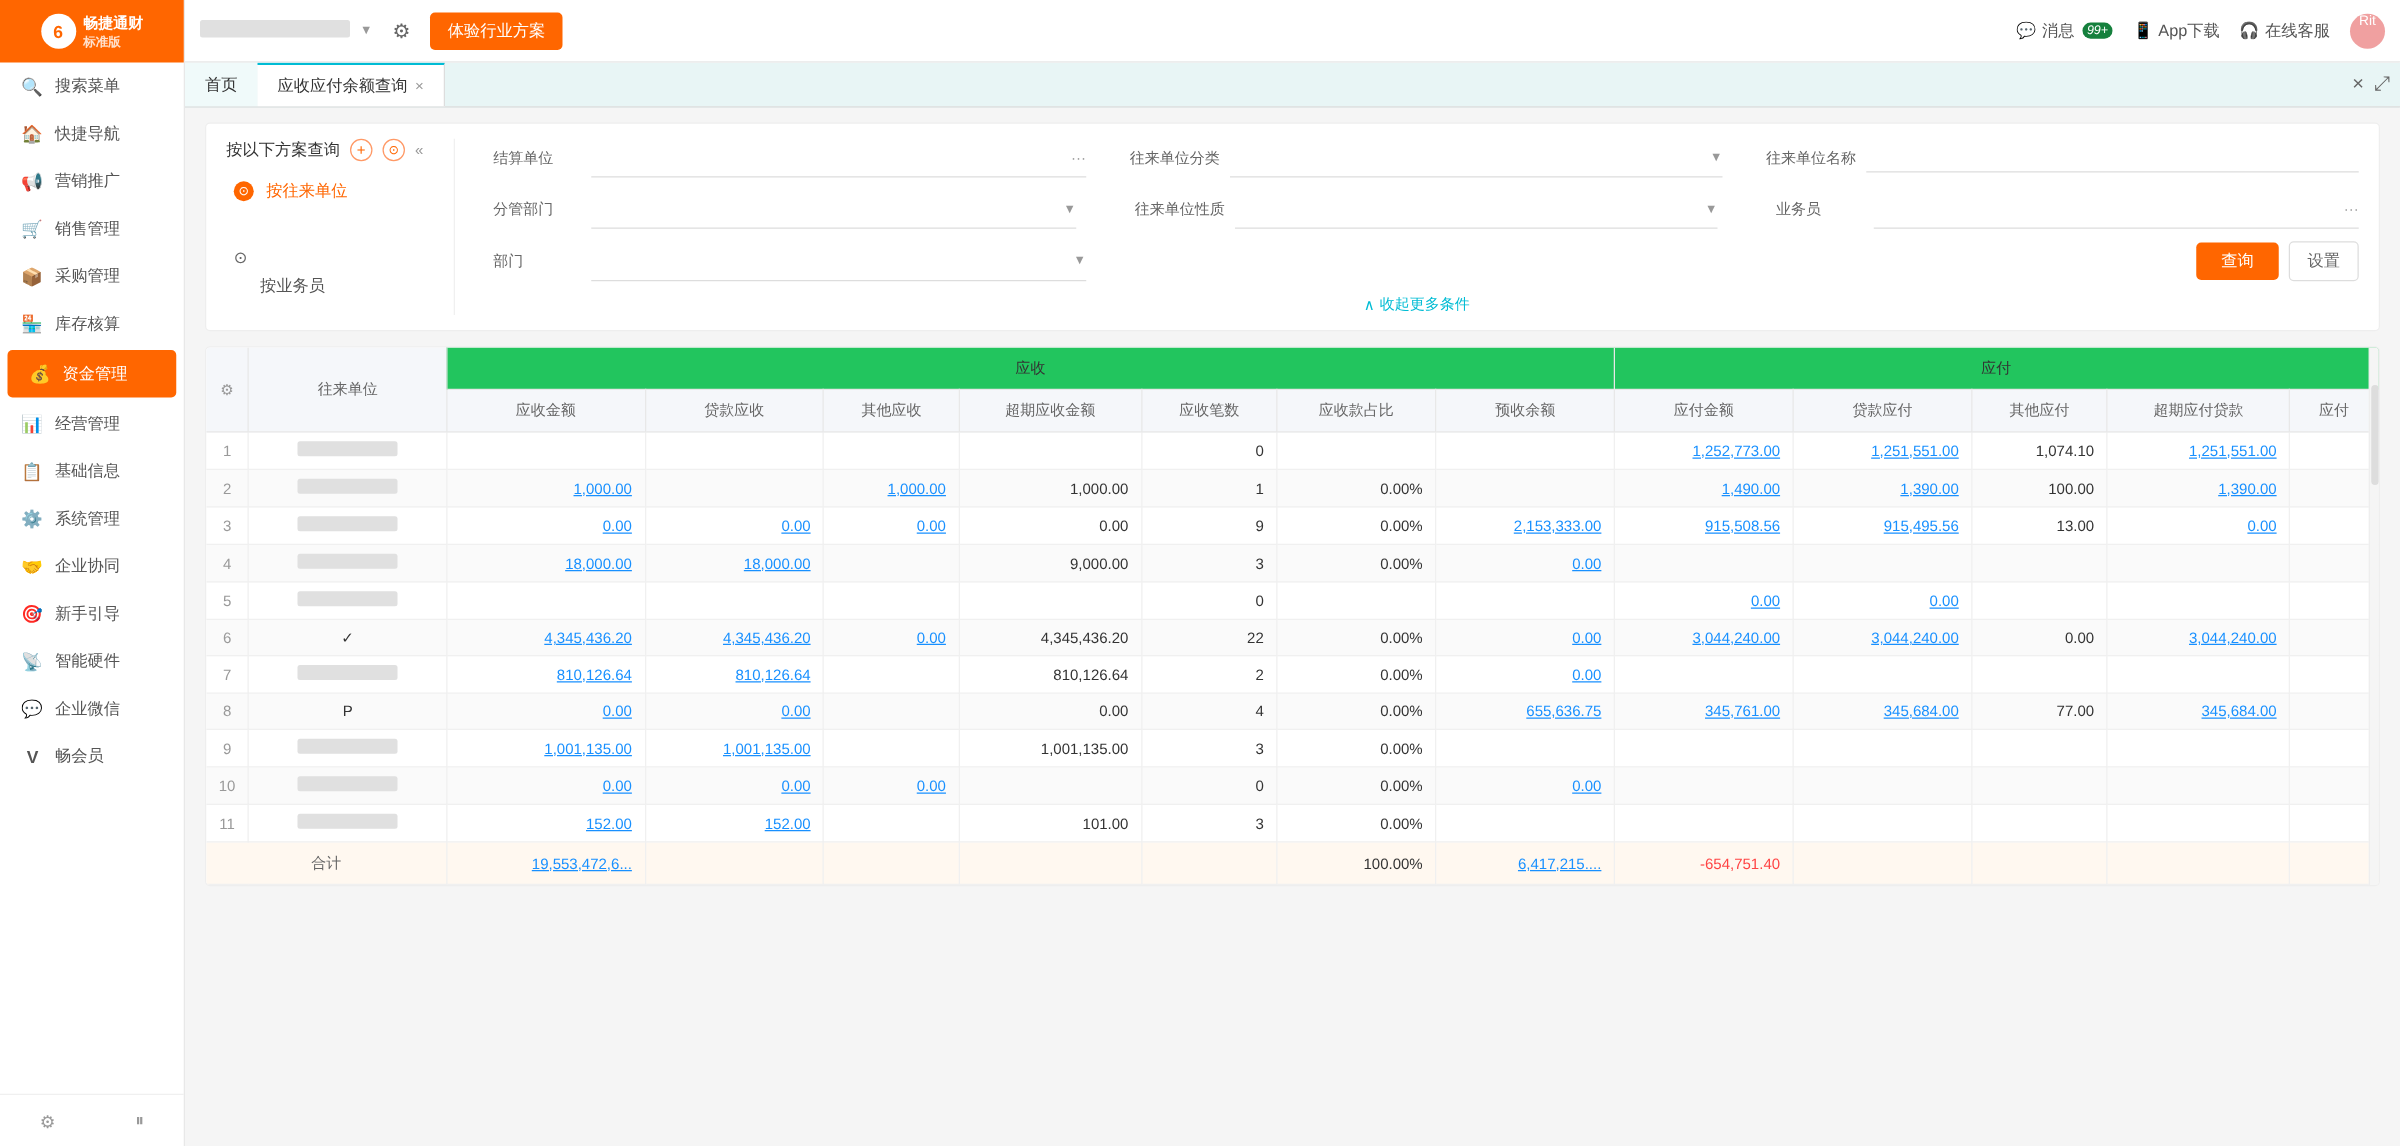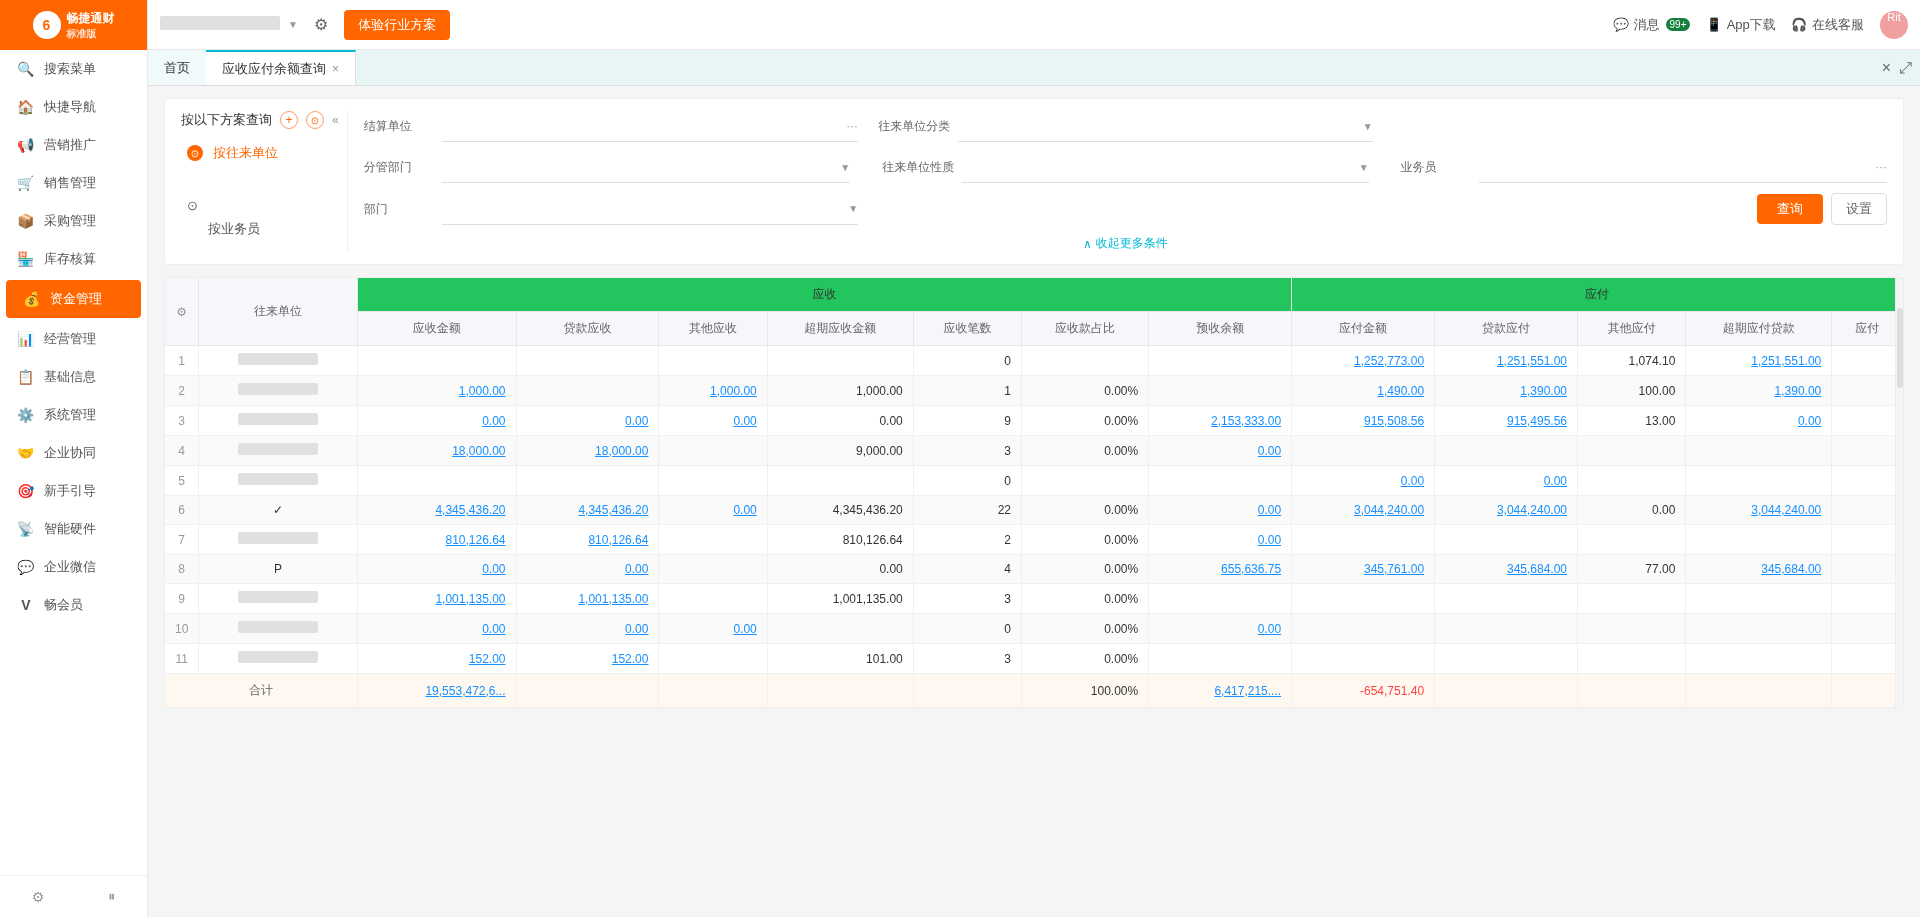--- a/index.html
+++ b/index.html
@@ -34,21 +34,21 @@
     .header-breadcrumb { display: flex; align-items: center; gap: 8px; color: #999; font-size: 12px; flex: 1; }
     .header-breadcrumb .company-name { color: #333; font-size: 13px; font-weight: 500; }
     .header-dropdown { color: #999; cursor: pointer; font-size: 10px; }
     .header-gear { color: #666; cursor: pointer; font-size: 16px; margin: 0 8px; }
     .header-btn-trial {
       background: #ff6600; color: #fff; border: none; border-radius: 4px; padding: 6px 14px; font-size: 13px; cursor: pointer; margin-right: auto;
     }
     .header-right { display: flex; align-items: center; gap: 16px; }
     .header-right-item { display: flex; align-items: center; gap: 4px; color: #555; cursor: pointer; font-size: 13px; }
     .notification-badge {
-      background: #15803d; color: #fff; border-radius: 10px; font-size: 10px; padding: 1px 4px; margin-left: 2px;
+      background: #15803d; color: #fff; border-radius: 10px; font-size: 10px; padding: 1px 4px; margin-left: 2px; font-style: italic;
     }
     .header-avatar { width: 28px; height: 28px; background: #ddd; border-radius: 50%; overflow: hidden; }
 
     
     .tab-bar {
       position: fixed; left: 148px; top: 50px; right: 0; height: 36px;
       background: #e8f5f5; display: flex; align-items: stretch; z-index: 99; border-bottom: 1px solid #ddd;
     }
     .tab-home {
       padding: 0 16px; display: flex; align-items: center; color: #333; font-size: 13px; cursor: pointer; background: #f0fafa;
@@ -83,21 +83,21 @@
     .filter-header { display: flex; align-items: center; gap: 8px; margin-bottom: 12px; }
     .filter-label { color: #333; font-size: 13px; }
     .filter-add-btn { color: #ff6600; cursor: pointer; font-size: 16px; border: 1px solid #ff9966; border-radius: 50%; width: 18px; height: 18px; display: flex; align-items: center; justify-content: center; font-size: 12px; }
     .filter-settings-btn { color: #ff6600; cursor: pointer; font-size: 14px; border: 1px solid #ff9966; border-radius: 50%; width: 18px; height: 18px; display: flex; align-items: center; justify-content: center; font-size: 10px; }
     .filter-collapse-btn { color: #999; cursor: pointer; }
 
     .filter-schemes { display: flex; flex-direction: column; gap: 4px; margin-bottom: 8px; }
     .scheme-item { display: flex; align-items: center; gap: 6px; padding: 3px 6px; cursor: pointer; }
     .scheme-item .scheme-label { font-size: 13px; color: #ff6600; }
     .filter-row { display: flex; align-items: center; gap: 8px; }
-    .filter-field-label { color: #666; font-size: 12px; min-width: 70px; flex-shrink: 0; }
+    .filter-field-label { color: #666; font-size: 12px; min-width: 70px; flex-shrink: 0; margin-left: 15px; }
     .filter-input {
       flex: 1; border: none; border-bottom: 1px solid #ddd; padding: 4px 0; font-size: 12px; color: #333; outline: none; background: transparent;
     }
     .filter-select-wrapper { flex: 1; border: none; border-bottom: 1px solid #ddd; padding: 4px 0; display: flex; align-items: center; justify-content: space-between; }
     .filter-dots { color: #999; cursor: pointer; }
     .filter-chevron { color: #999; cursor: pointer; font-size: 10px; }
 
     .filter-collapse-row { display: flex; justify-content: center; margin-top: 8px; }
     .collapse-btn { color: #00bcd4; cursor: pointer; font-size: 12px; display: flex; align-items: center; gap: 4px; background: none; border: none; }
 
@@ -249,21 +249,21 @@
   </div>
 </div>
 
 <div class="main-content">
   <div class="page-wrapper">
 
 
     <div class="filter-area">
       <div style="display:flex; gap:16px;">
 
-        <div style="min-width:130px; border-right:1px solid #f0f0f0; padding-right:8px;">
+        <div style="min-width:130px; border-right:1px solid #f0f0f0; padding-right:24px;">
           <div class="filter-header">
             <span class="filter-label">按以下方案查询</span>
             <span class="filter-add-btn">+</span>
             <span class="filter-settings-btn">⊙</span>
             <span class="filter-collapse-btn">«</span>
           </div>
           <div class="filter-schemes">
             <div class="scheme-item active">
               <span style="background:#ff6600;color:#fff;border-radius:50%;width:16px;height:16px;display:inline-flex;align-items:center;justify-content:center;font-size:10px;margin-right:4px;">⊙</span>
               <span class="scheme-label">按往来单位</span>
@@ -284,20 +284,24 @@
                 <input class="filter-input" style="border: none; flex: 1 1 0%;">
                 <span class="filter-dots">···</span>
               </div>
             </div>
             <div class="filter-row">
               <span class="filter-field-label">往来单位分类</span>
               <div class="filter-select-wrapper">
                 <input class="filter-input" style="border: none; flex: 1 1 0%;">
                 <span class="filter-chevron">▼</span>
               </div>
+            </div>
+            <div class="filter-row">
+              <span class="filter-field-label">往来单位名称</span>
+              <input class="filter-input" style="">
             </div>
           </div>
 
           <div style="display:grid;grid-template-columns:1fr 1fr 1fr;gap:10px 32px;margin-bottom:10px;">
             <div class="filter-row">
               <span class="filter-field-label">分管部门</span>
               <div class="filter-select-wrapper">
                 <input class="filter-input" style="border: none; flex: 1 1 0%;">
                 <span class="filter-chevron">▼</span>
               </div>

